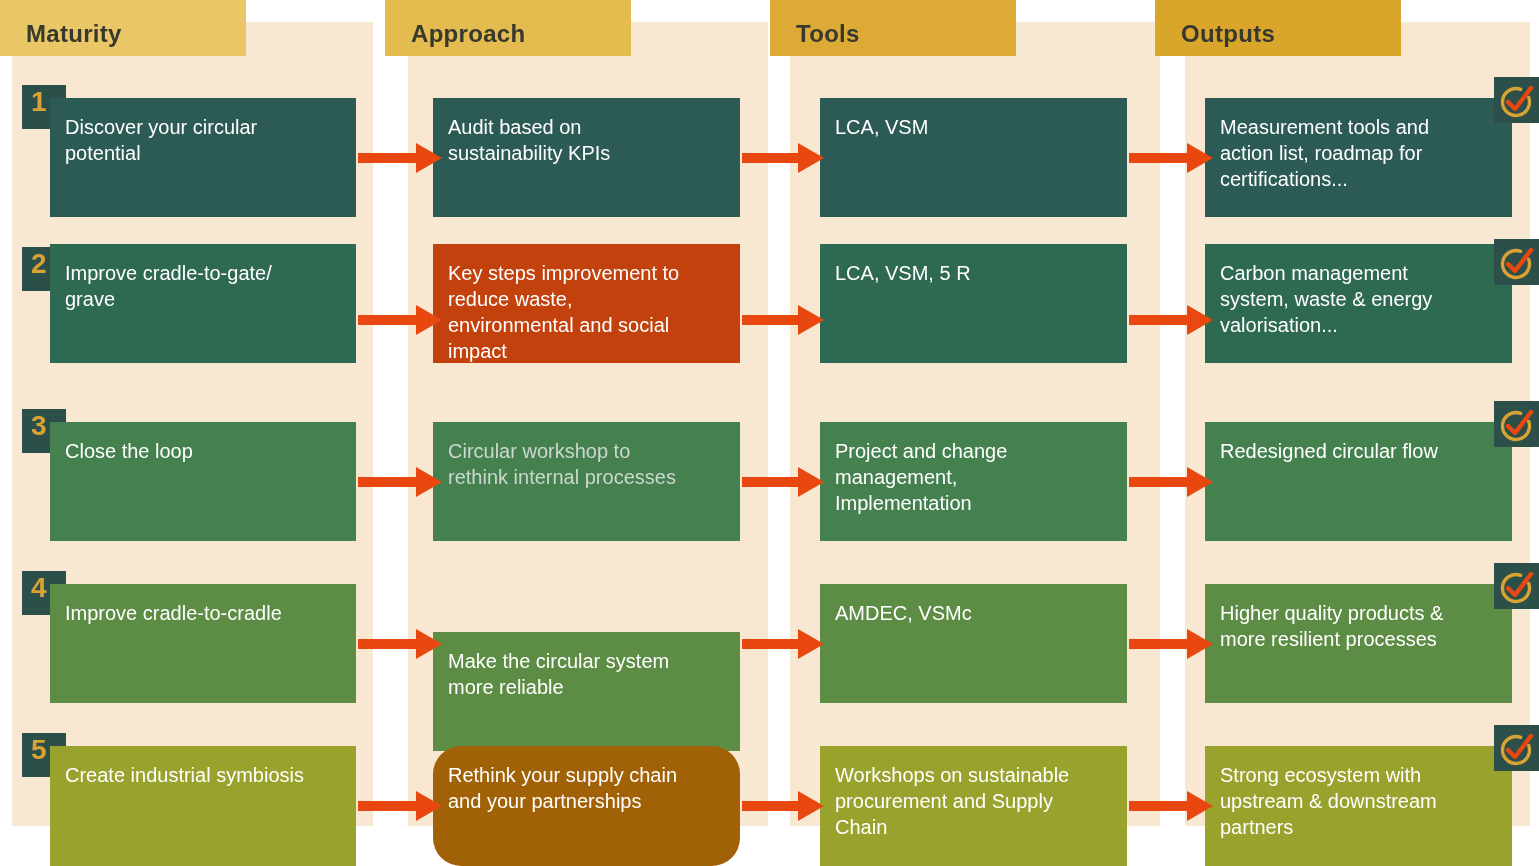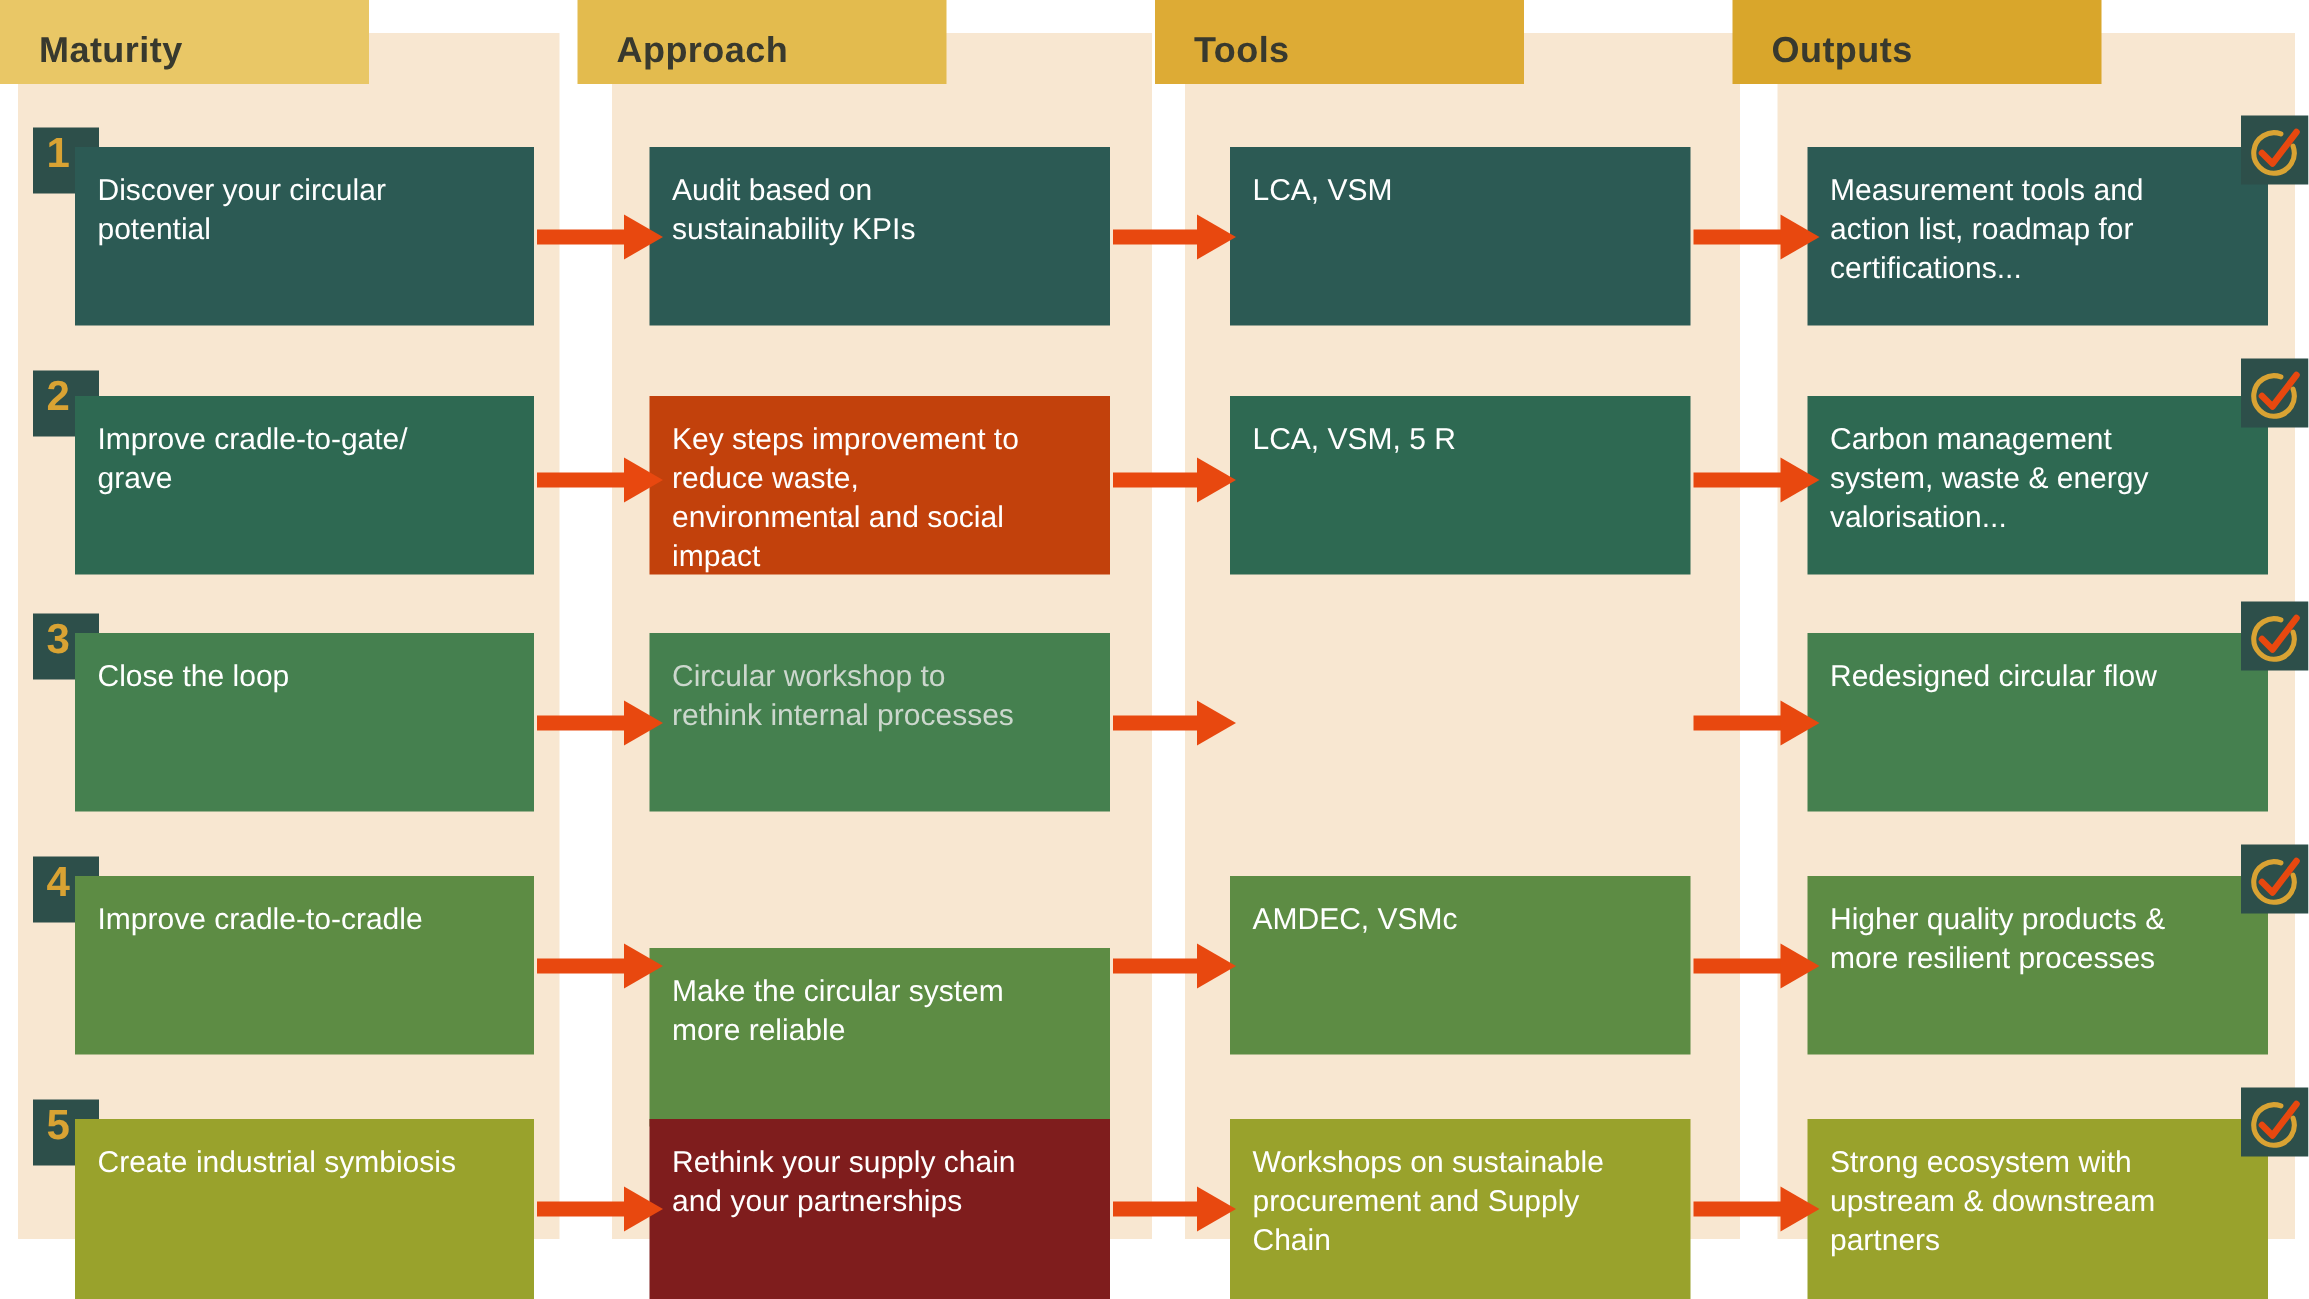--- a/index.html
+++ b/index.html
@@ -27,21 +27,21 @@
   .box{
     position:absolute;height:119px;box-sizing:border-box;
     color:#ffffff;font-size:20px;line-height:26px;
     padding:16px 2px 12px 15px;white-space:pre-line;
   }
   .c1{left:50px;width:306px;}
   .c2{left:433px;width:307px;}
   .c3{left:820px;width:307px;}
   .c4{left:1205px;width:307px;}
   .box.r1{top:98px;}
-  .box.r2{top:264px;}
+  .box.r2{top:244px;}
   .box.r3{top:422px;}
   .box.r4{top:584px;}
   .box.r5{top:746px;height:120px;}
   .muted{color:#ccd7cd;}
   
   .badge{
     position:absolute;left:22px;width:44px;height:44px;background:#2d4f4a;
     color:#d9a333;font-size:28px;font-weight:bold;
     padding-left:9px;padding-top:1px;box-sizing:border-box;z-index:0;
   }
@@ -117,31 +117,34 @@
 environmental and social
 impact</div>
   <div class="box c3 r2" style="background-color: rgb(46, 105, 82);">LCA, VSM, 5 R</div>
   <div class="box c4 r2" style="background-color: rgb(46, 105, 82);">Carbon management
 system, waste &amp; energy
 valorisation...</div>
 
   <div class="box c1 r3" style="background-color: rgb(69, 128, 79);">Close the loop</div>
   <div class="box c2 r3 muted" style="background-color: rgb(69, 128, 79);">Circular workshop to
 rethink internal processes</div>
+  <div class="box c3 r3" style="background-color: rgb(69, 128, 79);">Project and change
+management,
+Implementation</div>
   <div class="box c4 r3" style="background-color: rgb(69, 128, 79);">Redesigned circular flow</div>
 
   <div class="box c1 r4" style="background-color: rgb(93, 140, 68);">Improve cradle-to-cradle</div>
   <div class="box c2 r4" style="background-color: rgb(93, 140, 68); margin-top: 48px;">Make the circular system
 more reliable</div>
   <div class="box c3 r4" style="background-color: rgb(93, 140, 68);">AMDEC, VSMc</div>
   <div class="box c4 r4" style="background-color: rgb(93, 140, 68);">Higher quality products &amp;
 more resilient processes</div>
 
   <div class="box c1 r5" style="background-color: rgb(153, 162, 44);">Create industrial symbiosis</div>
-  <div class="box c2 r5" style="background-color: #7f1d1d;">Rethink your supply chain
+  <div class="box c2 r5" style="background-color: #a16207; border-radius: 28px;">Rethink your supply chain
 and your partnerships</div>
   <div class="box c3 r5" style="background-color: rgb(153, 162, 44);">Workshops on sustainable
 procurement and Supply
 Chain</div>
   <div class="box c4 r5" style="background-color: rgb(153, 162, 44);">Strong ecosystem with
 upstream &amp; downstream
 partners</div>
 
   <div class="arrow g1 r1">
       <div class="shaft"></div>

